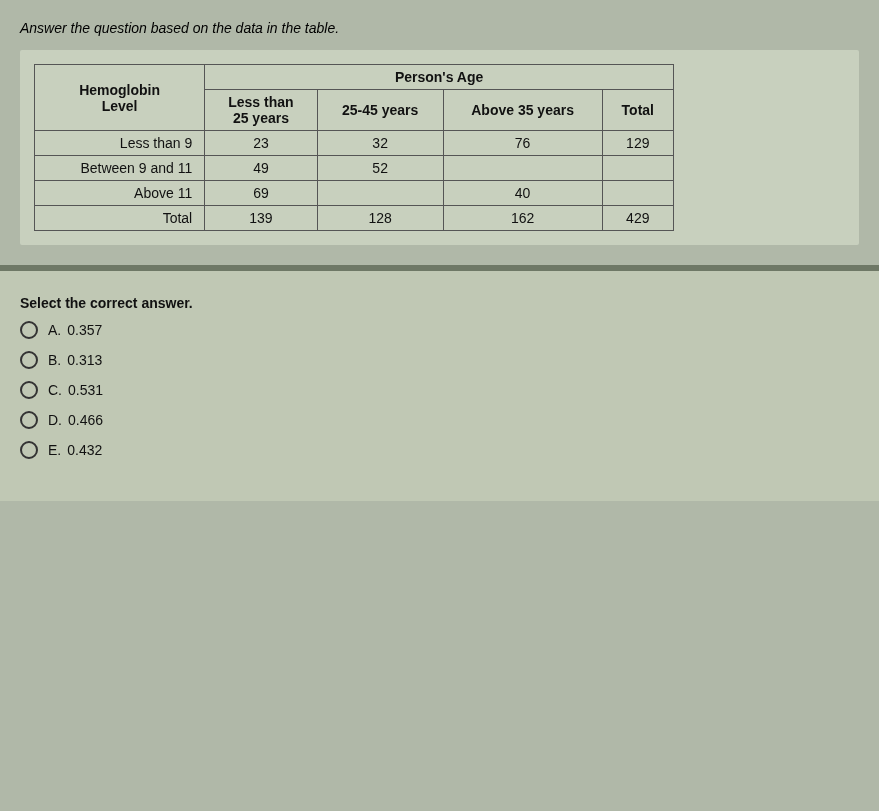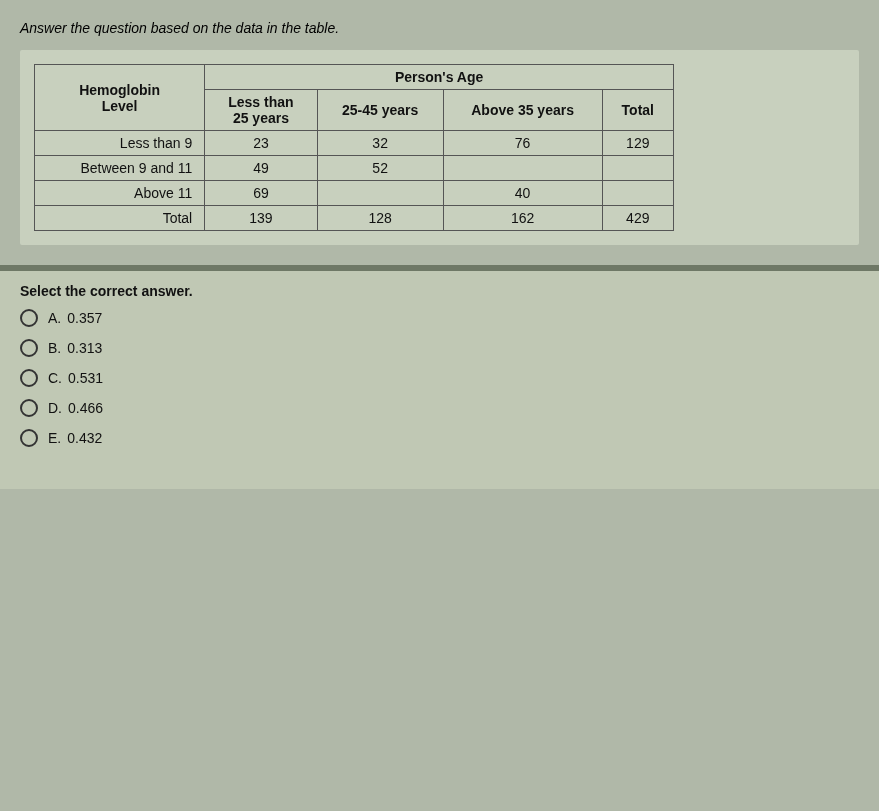--- a/index.html
+++ b/index.html
@@ -101,21 +101,21 @@
 
     .section-divider {
       height: 6px;
       background: #6e7866;
       margin: 10px -20px 0 -20px;
     }
 
     .bottom-bg {
       background: #c0c8b4;
       margin: 0 -20px -20px -20px;
-      padding: 12px 20px 30px 20px;
+      padding: 24px 20px 30px 20px;
     }
   </style>
 </head>
 <body>
 
 <div class="top-section">
   <p class="instruction">Answer the question based on the data in the table.</p>
 
   <div class="table-container">
     <table>

